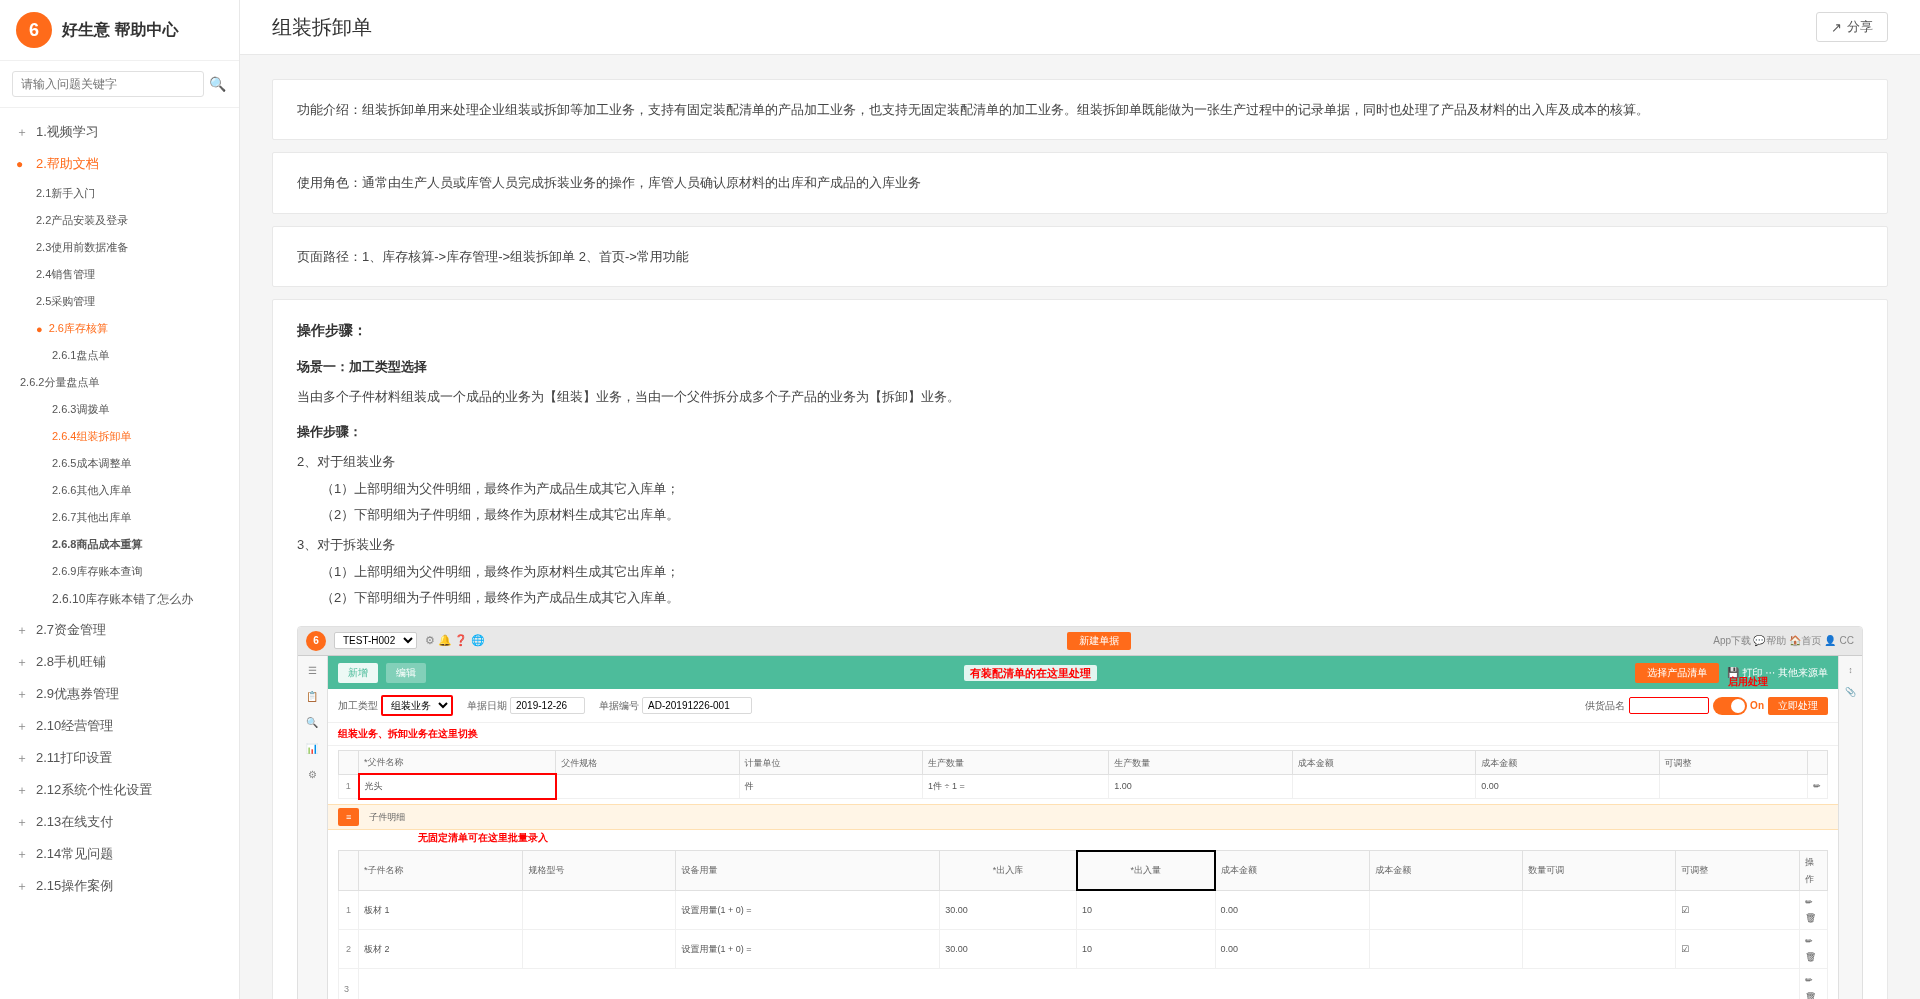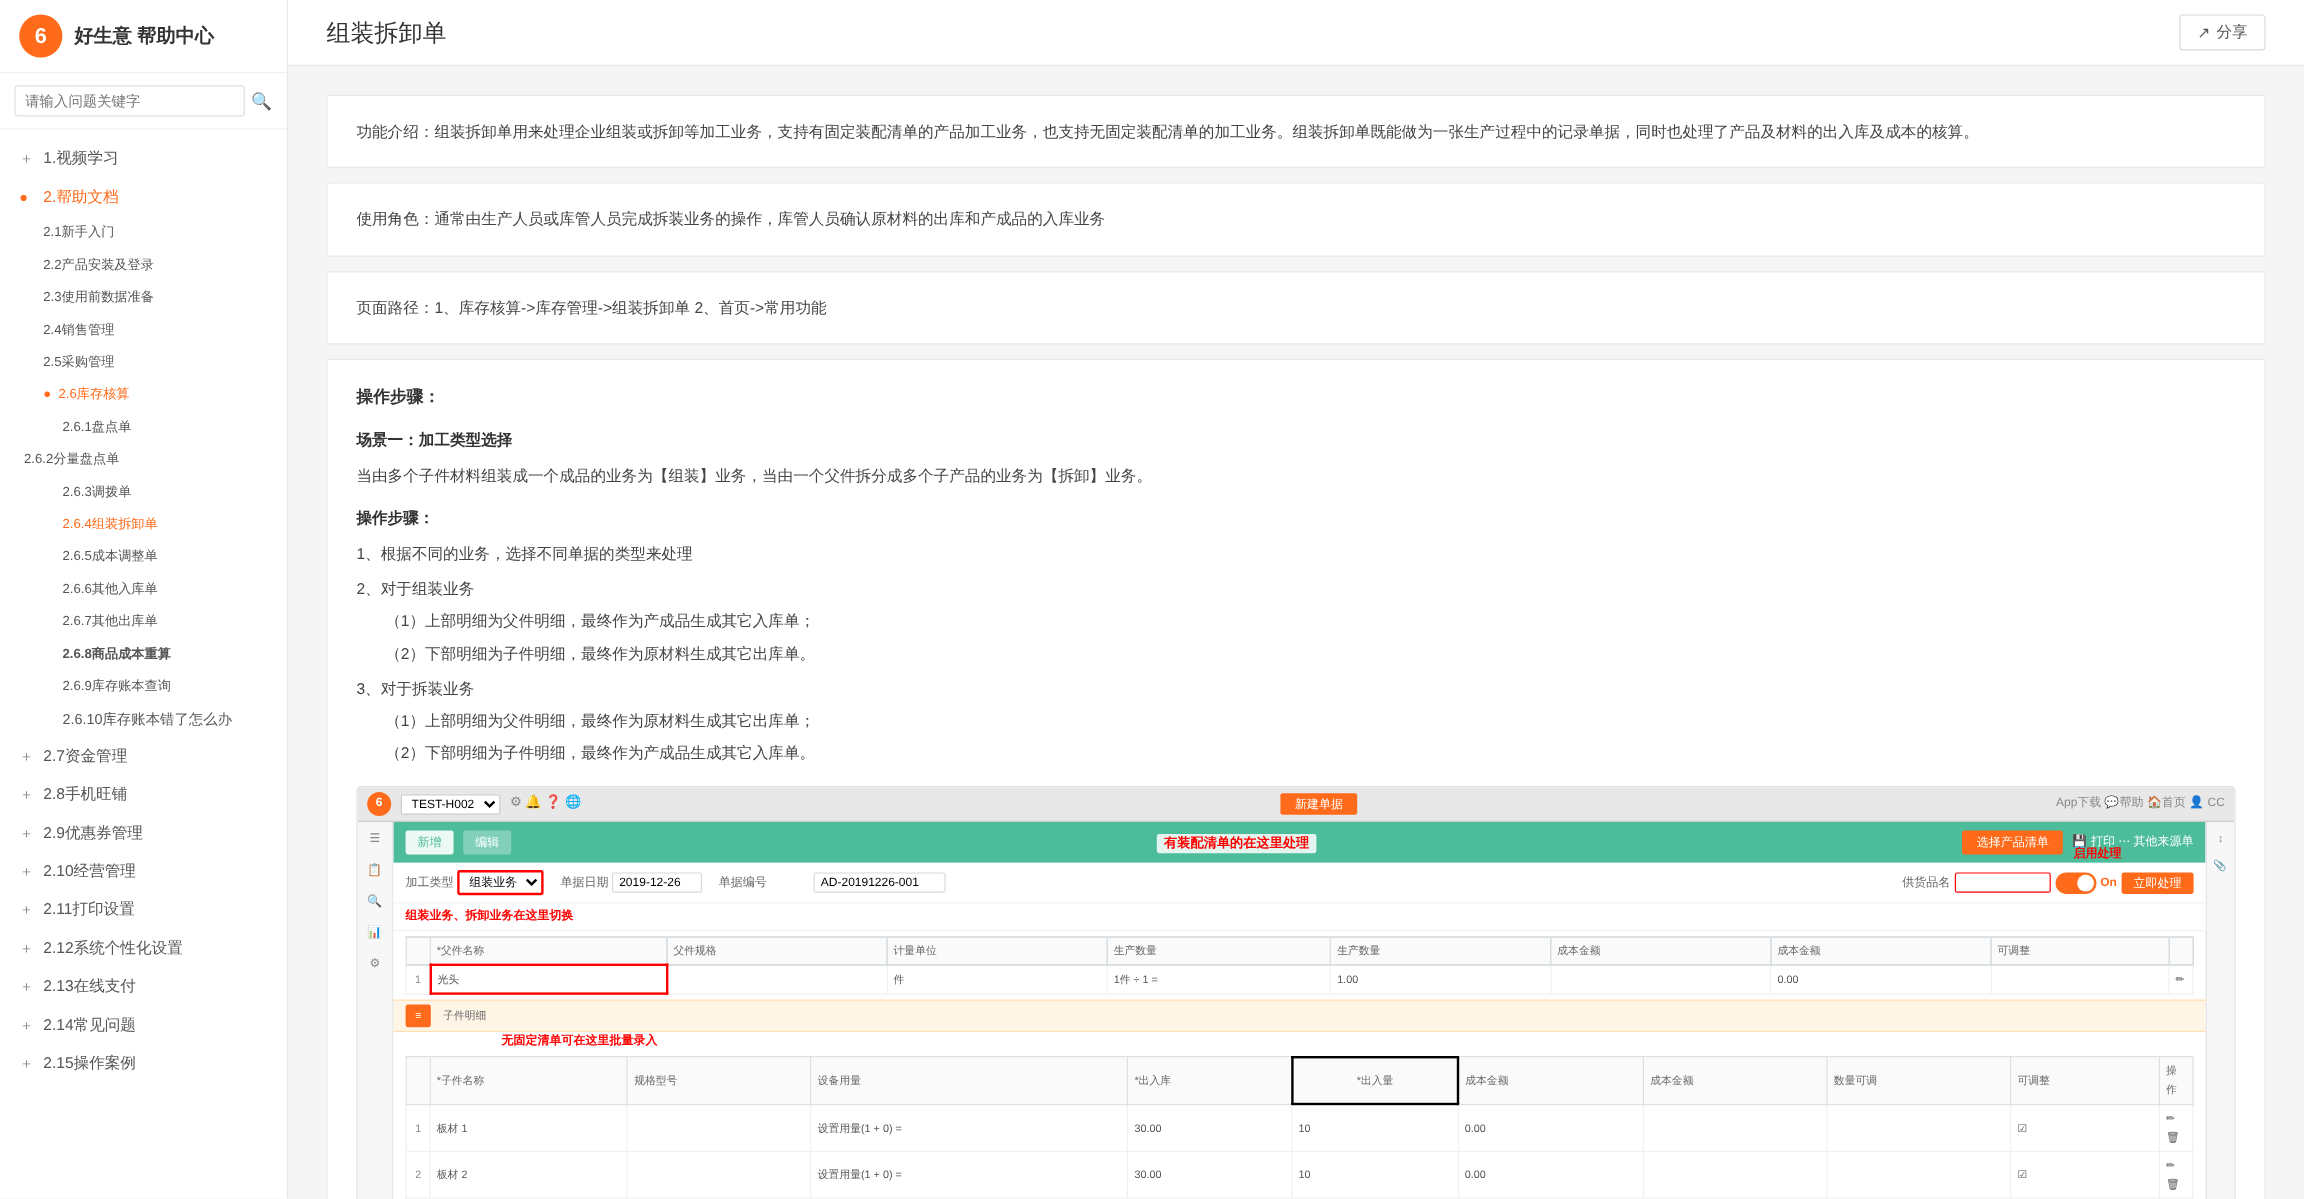--- a/index.html
+++ b/index.html
@@ -365,21 +365,20 @@
 
     <div class="content-card">
       <div class="section-title">操作步骤：</div>
 
       <div class="section-subtitle">场景一：加工类型选择</div>
 
       <p style="margin-bottom:10px;">当由多个子件材料组装成一个成品的业务为【组装】业务，当由一个父件拆分成多个子产品的业务为【拆卸】业务。</p>
 
       <div class="section-subtitle">操作步骤：</div>
 
-      <div class="step-item">1、根据不同的业务，选择不同单据的类型来处理</div>
       <div class="step-item" style="margin-top:6px;">2、对于组装业务</div>
       <div class="sub-step">（1）上部明细为父件明细，最终作为产成品生成其它入库单；</div>
       <div class="sub-step">（2）下部明细为子件明细，最终作为原材料生成其它出库单。</div>
       <div class="step-item" style="margin-top:6px;">3、对于拆装业务</div>
       <div class="sub-step">（1）上部明细为父件明细，最终作为原材料生成其它出库单；</div>
       <div class="sub-step">（2）下部明细为子件明细，最终作为产成品生成其它入库单。</div>
 
       <div class="screenshot-container" style="position:relative;margin-top:16px;">
 
         <div style="background:#e8e8e8;padding:4px 8px;display:flex;align-items:center;gap:8px;border-bottom:1px solid #ccc;font-size:11px;">
@@ -423,21 +422,21 @@
                   <option>组装业务</option>
                   <option>拆卸业务</option>
                 </select>
               </div>
               <div style="display:flex;align-items:center;gap:3px;">
                 <span style="color:#666;">单据日期</span>
                 <input type="text" value="2019-12-26" style="border: 1px solid rgb(217, 217, 217); border-radius: 2px; padding: 2px 5px; font-size: 10px; width: 75px;">
               </div>
               <div style="display:flex;align-items:center;gap:3px;">
                 <span style="color:#666;">单据编号</span>
-                <input type="text" value="AD-20191226-001" style="border: 1px solid rgb(217, 217, 217); border-radius: 2px; padding: 2px 5px; font-size: 10px; width: 110px; margin-left: 36px;">
+                <input type="text" value="AD-20191226-001" style="border: 1px solid rgb(217, 217, 217); border-radius: 2px; padding: 2px 5px; font-size: 10px; width: 110px;">
               </div>
               <div style="flex:1;"></div>
 
               <div style="display:flex;align-items:center;gap:4px;position:relative;">
                 <span style="font-size:10px;color:#666;">供货品名</span>
                 <input type="text" style="border: 1px solid rgb(255, 0, 0); border-radius: 2px; padding: 2px 5px; font-size: 10px; width: 80px;">
 
                 <div style="display:flex;align-items:center;gap:3px;">
                   <div class="toggle"></div>
                   <span style="font-size:10px;color:#ff6b1a;font-weight:bold;">On</span>
@@ -493,21 +492,21 @@
             </div>
 
             <div style="padding:4px 10px 8px;background:#fff;">
               <table class="app-table" style="border-collapse:collapse;width:100%;font-size:9px;margin-top:16px;">
                 <thead>
                   <tr style="background:#fafafa;">
                     <th style="border:1px solid #e0e0e0;padding:3px 5px;width:20px;"></th>
                     <th style="border:1px solid #e0e0e0;padding:3px 5px;">*子件名称</th>
                     <th style="border:1px solid #e0e0e0;padding:3px 5px;">规格型号</th>
                     <th style="border:1px solid #e0e0e0;padding:3px 5px;">设备用量</th>
-                    <th style="border:1px solid #e0e0e0;padding:3px 5px;">*出入库</th>
+                    <th style="border:1px solid #e0e0e0;padding:3px 5px;text-align:center;">*出入库</th>
                     <th style="border:2px solid #000000;padding:3px 5px;text-align:center;">*出入量</th>
                     <th style="border:1px solid #e0e0e0;padding:3px 5px;">成本金额</th>
                     <th style="border:1px solid #e0e0e0;padding:3px 5px;">成本金额</th>
                     <th style="border:1px solid #e0e0e0;padding:3px 5px;">数量可调</th>
                     <th style="border:1px solid #e0e0e0;padding:3px 5px;">可调整</th>
                     <th style="border:1px solid #e0e0e0;padding:3px 5px;width:28px;">操作</th>
                   </tr>
                 </thead>
                 <tbody>
                   <tr>

